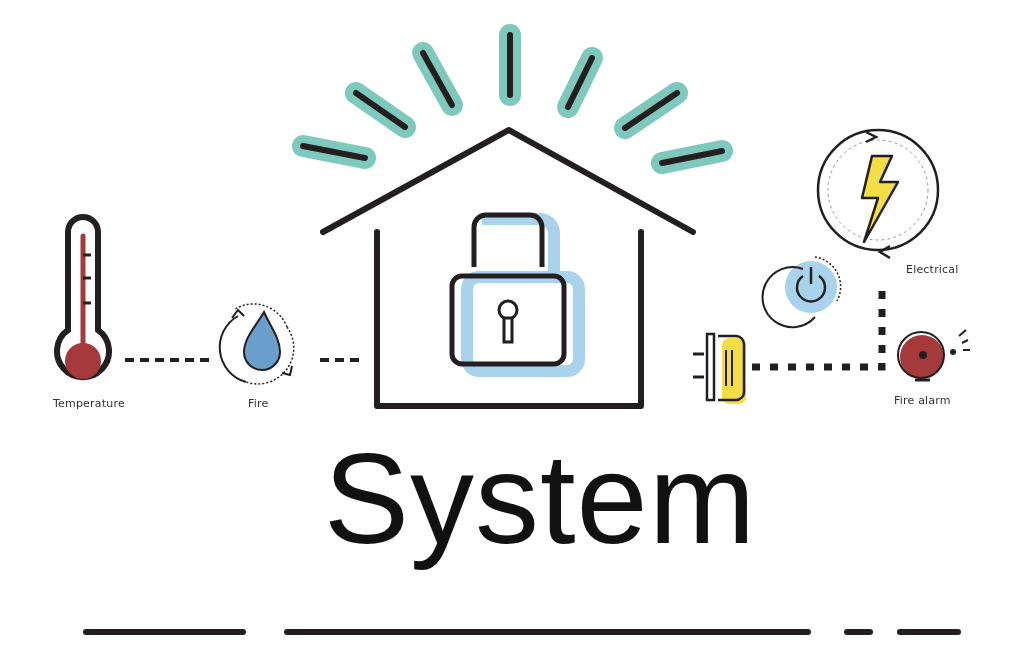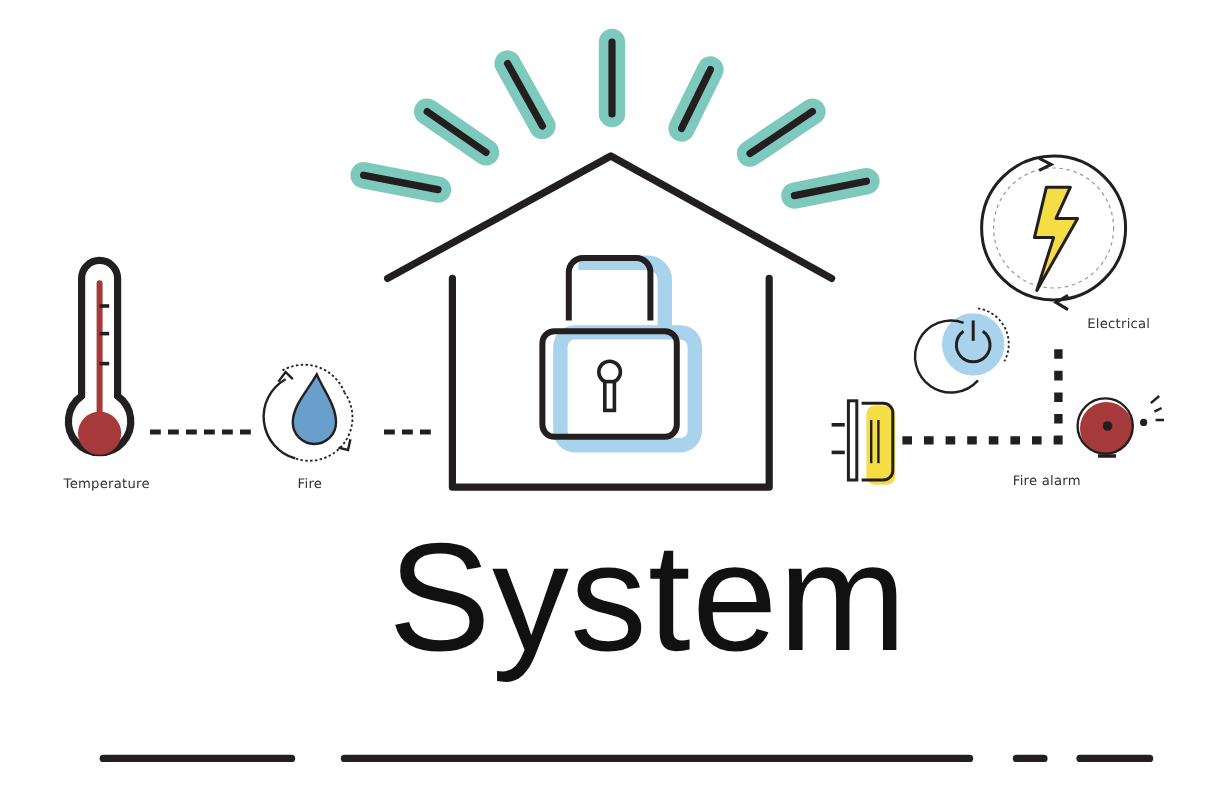--- a/index.html
+++ b/index.html
@@ -117,15 +117,15 @@
     <line x1="86" y1="632" x2="243" y2="632"></line>
     <line x1="287" y1="632" x2="808" y2="632"></line>
     <line x1="847" y1="632" x2="870" y2="632"></line>
     <line x1="900" y1="632" x2="958" y2="632"></line>
   </g>
 </svg>
 
 <div class="label" style="left:53px;top:397px;">Temperature</div>
 <div class="label" style="left:248px;top:397px;">Fire</div>
 <div class="label" style="left:906px;top:263px;">Electrical</div>
-<div class="label" style="left:844px;top:394px;">Fire alarm</div>
+<div class="label" style="left:894px;top:394px;">Fire alarm</div>
 
 <div class="title">System</div>
 
 </body></html>

